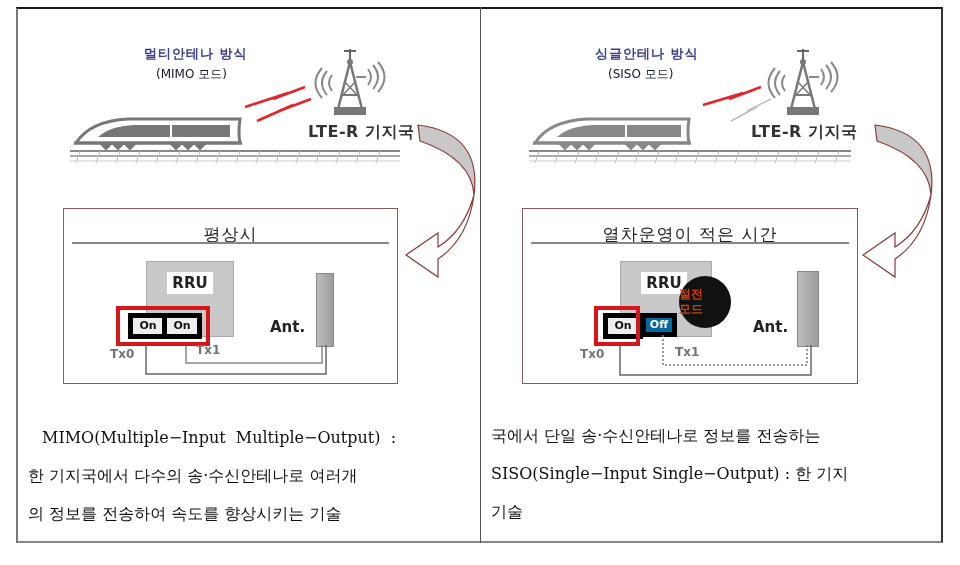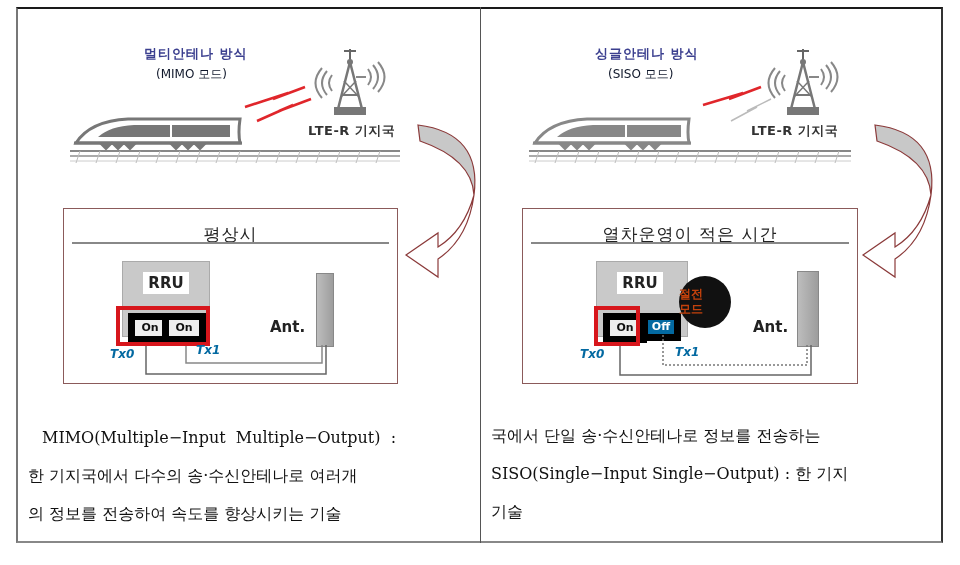--- a/index.html
+++ b/index.html
@@ -5,30 +5,30 @@
   html, body { margin: 0; padding: 0; background: #ffffff; }
   body { width: 960px; height: 565px; position: relative; overflow: hidden; font-family: "DejaVu Sans", sans-serif; }
   .table { position: absolute; left: 16px; top: 7px; width: 927px; height: 536px; border-top: 2px solid #1a1a1a; border-left: 2px solid #777; border-right: 2px solid #333; border-bottom: 2px solid #888; box-sizing: border-box; }
   .divider { position: absolute; left: 480px; top: 7px; width: 1px; height: 536px; background: #555; }
   .cell { position: absolute; top: 9px; height: 532px; }
   .cell.left { left: 18px; width: 462px; }
   .cell.right { left: 481px; width: 460px; }
   .abs { position: absolute; }
   .mode-title { color: #3b3f8f; font-weight: bold; font-size: 13px; letter-spacing: 1px; white-space: nowrap; }
   .mode-sub { color: #0f172a; font-size: 12px; white-space: nowrap; }
-  .station-label { color: #333; font-size: 13px; font-weight: bold; letter-spacing: 0.5px; white-space: nowrap; }
+  .station-label { color: #333; font-size: 16px; font-weight: bold; letter-spacing: 0.5px; white-space: nowrap; }
   .panel { position: absolute; border: 1.5px solid #8b5a5a; background: #fff; box-sizing: border-box; }
   .panel-title { position: absolute; left: 0; right: 0; top: 14px; text-align: center; font-size: 17px; color: #222; letter-spacing: 1px; }
   .panel-rule { position: absolute; left: 8px; right: 8px; top: 33px; height: 2px; background: #888; }
-  .rru { position: absolute; background: #c9c9c9; border: 1px solid #aaa; }
+  .rru { position: absolute; background: #c9c9c9; border: 1px solid #aaa; margin-left: 24px; }
   .rru-label { position: absolute; background: #fff; font-weight: bold; font-size: 15px; text-align: center; color: #222; }
-  .port { position: absolute; background: #eee; font-weight: bold; font-size: 11px; text-align: center; color: #111; border: 7px solid #000000; }
+  .port { position: absolute; background: #eee; font-weight: bold; font-size: 11px; text-align: center; color: #111; border: 5px solid #000000; }
   .port.off { background: #0369a1; color: #fff; }
   .hl { position: absolute; border: 4px solid #d7161c; box-sizing: border-box; }
-  .txlab { position: absolute; font-weight: bold; font-size: 12px; color: #0369a1; font-style: italic; }
+  .txlab { position: absolute; font-weight: bold; font-size: 12px; color: #737373; }
   .antlab { position: absolute; font-weight: bold; font-size: 15px; color: #222; }
   .antenna { position: absolute; background: linear-gradient(90deg,#bdbdbd,#9d9d9d); border: 1px solid #888; }
   .saving { position: absolute; border-radius: 50%; background: #111; color: #c2410c; font-weight: bold; font-size: 12px; text-align: center; line-height: 15px; display: flex; align-items: center; justify-content: flex-start; }
   .desc { position: absolute; font-family: "DejaVu Serif", serif; font-size: 16px; color: #111; line-height: 38px; text-align: justify; }
   svg { position: absolute; overflow: visible; }
 </style>
 </head>
 <body>
 
 <div class="table"></div>

